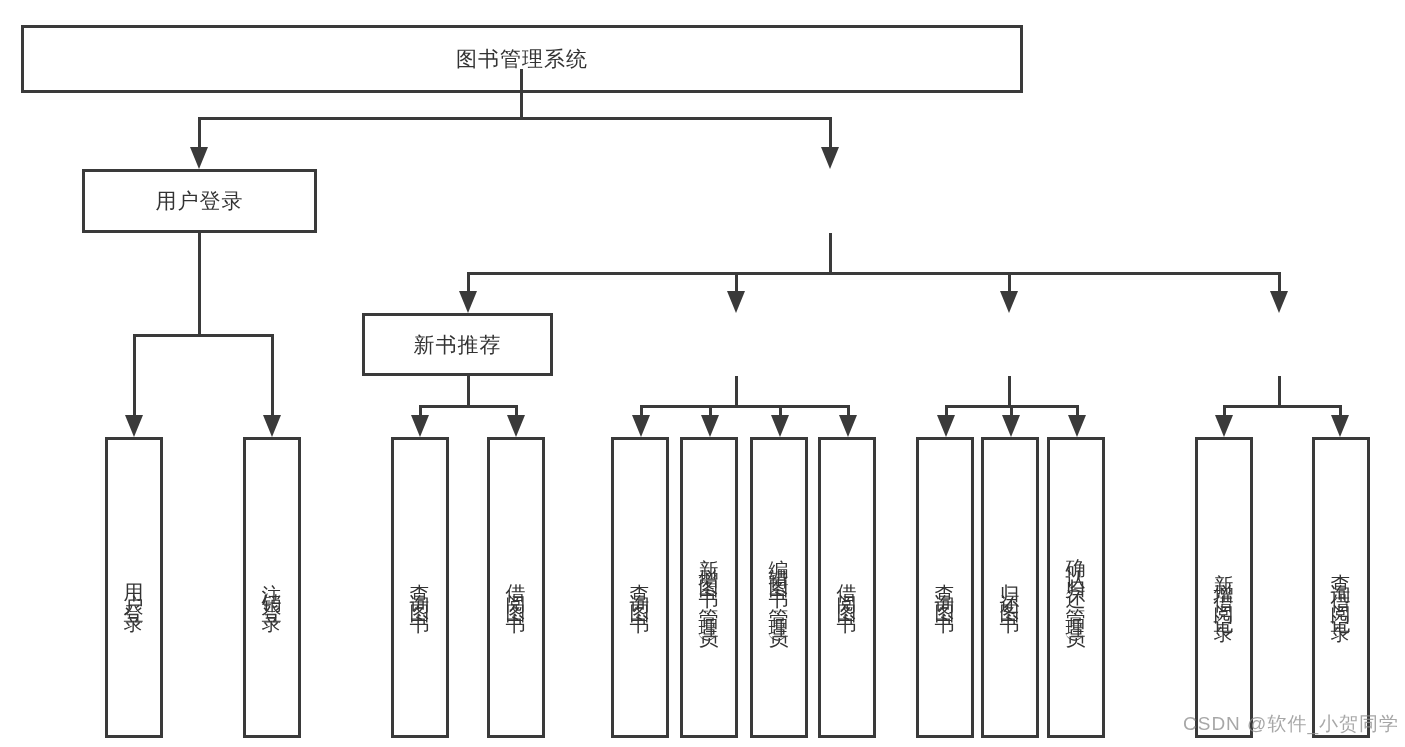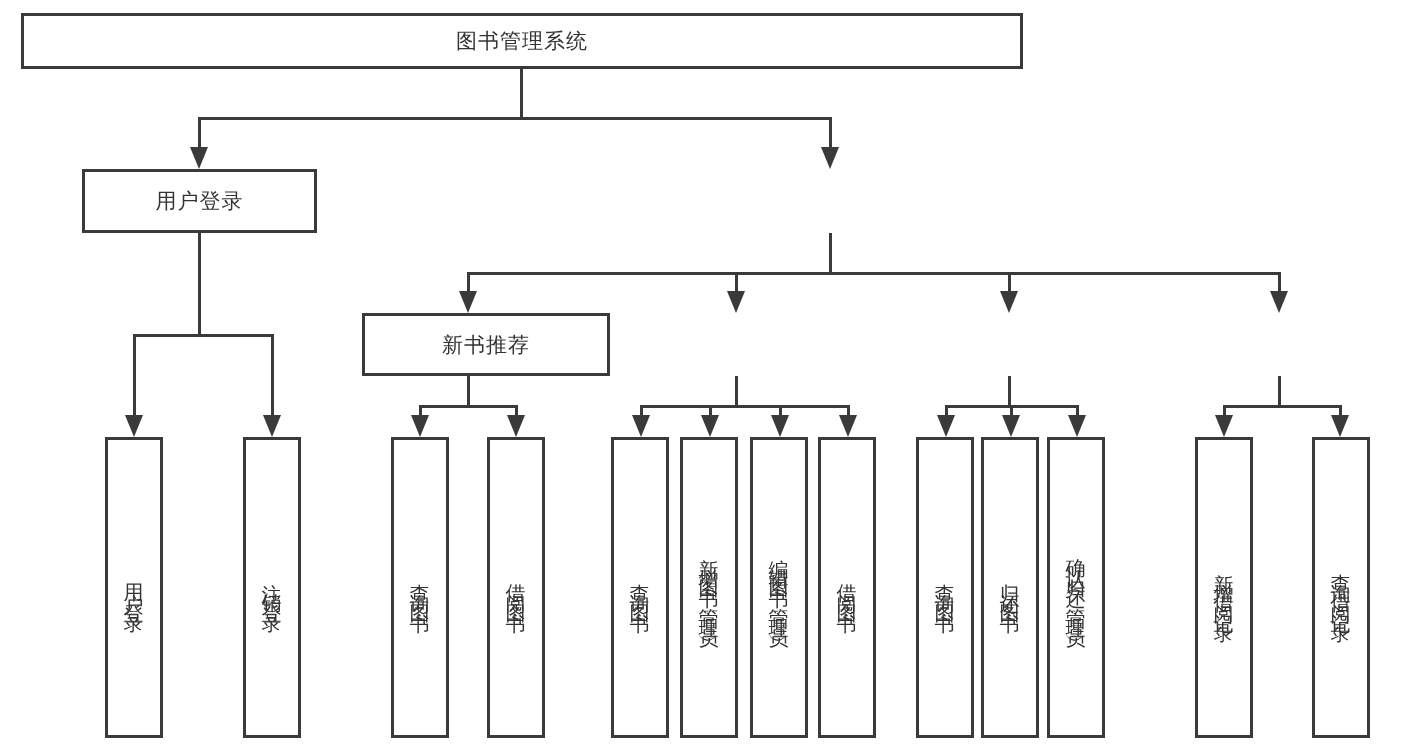--- a/index.html
+++ b/index.html
@@ -44,21 +44,21 @@
     letter-spacing:1px;
     white-space:nowrap;
     z-index:5;
   }
 </style>
 </head>
 <body>
 
 <div id="stage">
 
-  <div class="box h" style="left:21px;top:13px;width:1002px;height:56px">
+  <div class="box h" style="left:21px;top:25px;width:1002px;height:68px">
     <span>图书管理系统</span>
   </div>
 
   <div class="vline" style="left:520px;top:69px;height:50px"></div>
   <div class="hline" style="left:198px;top:117px;width:634px"></div>
   <div class="vline" style="left:198px;top:117px;height:32px"></div>
   <div class="ah" style="left:190px;top:147px"></div>
   <div class="vline" style="left:829px;top:117px;height:32px"></div>
   <div class="ah" style="left:821px;top:147px"></div>
 
@@ -77,21 +77,21 @@
   <div class="hline" style="left:467px;top:272px;width:814px"></div>
   <div class="vline" style="left:467px;top:272px;height:22px"></div>
   <div class="ah" style="left:459px;top:291px"></div>
   <div class="vline" style="left:735px;top:272px;height:22px"></div>
   <div class="ah" style="left:727px;top:291px"></div>
   <div class="vline" style="left:1008px;top:272px;height:22px"></div>
   <div class="ah" style="left:1000px;top:291px"></div>
   <div class="vline" style="left:1278px;top:272px;height:22px"></div>
   <div class="ah" style="left:1270px;top:291px"></div>
 
-  <div class="box h" style="left:362px;top:313px;width:248px;height:63px">
+  <div class="box h" style="left:362px;top:313px;width:191px;height:63px">
     <span>新书推荐</span>
   </div>
 
   <div class="vline" style="left:467px;top:376px;height:32px"></div>
   <div class="hline" style="left:419px;top:405px;width:99px"></div>
   <div class="vline" style="left:419px;top:405px;height:13px"></div>
   <div class="ah" style="left:411px;top:415px"></div>
   <div class="vline" style="left:515px;top:405px;height:13px"></div>
   <div class="ah" style="left:507px;top:415px"></div>
 
@@ -159,14 +159,15 @@
     <span>确认归还（管理员）</span>
   </div>
 
   <div class="box v" style="left:1195px;top:437px;width:58px;height:301px">
     <span>新增借阅记录</span>
   </div>
   <div class="box v" style="left:1312px;top:437px;width:58px;height:301px">
     <span>查询借阅记录</span>
   </div>
 
+  <div class="watermark">CSDN @软件_小贺同学</div>
 
 </div>
 
 </body></html>

